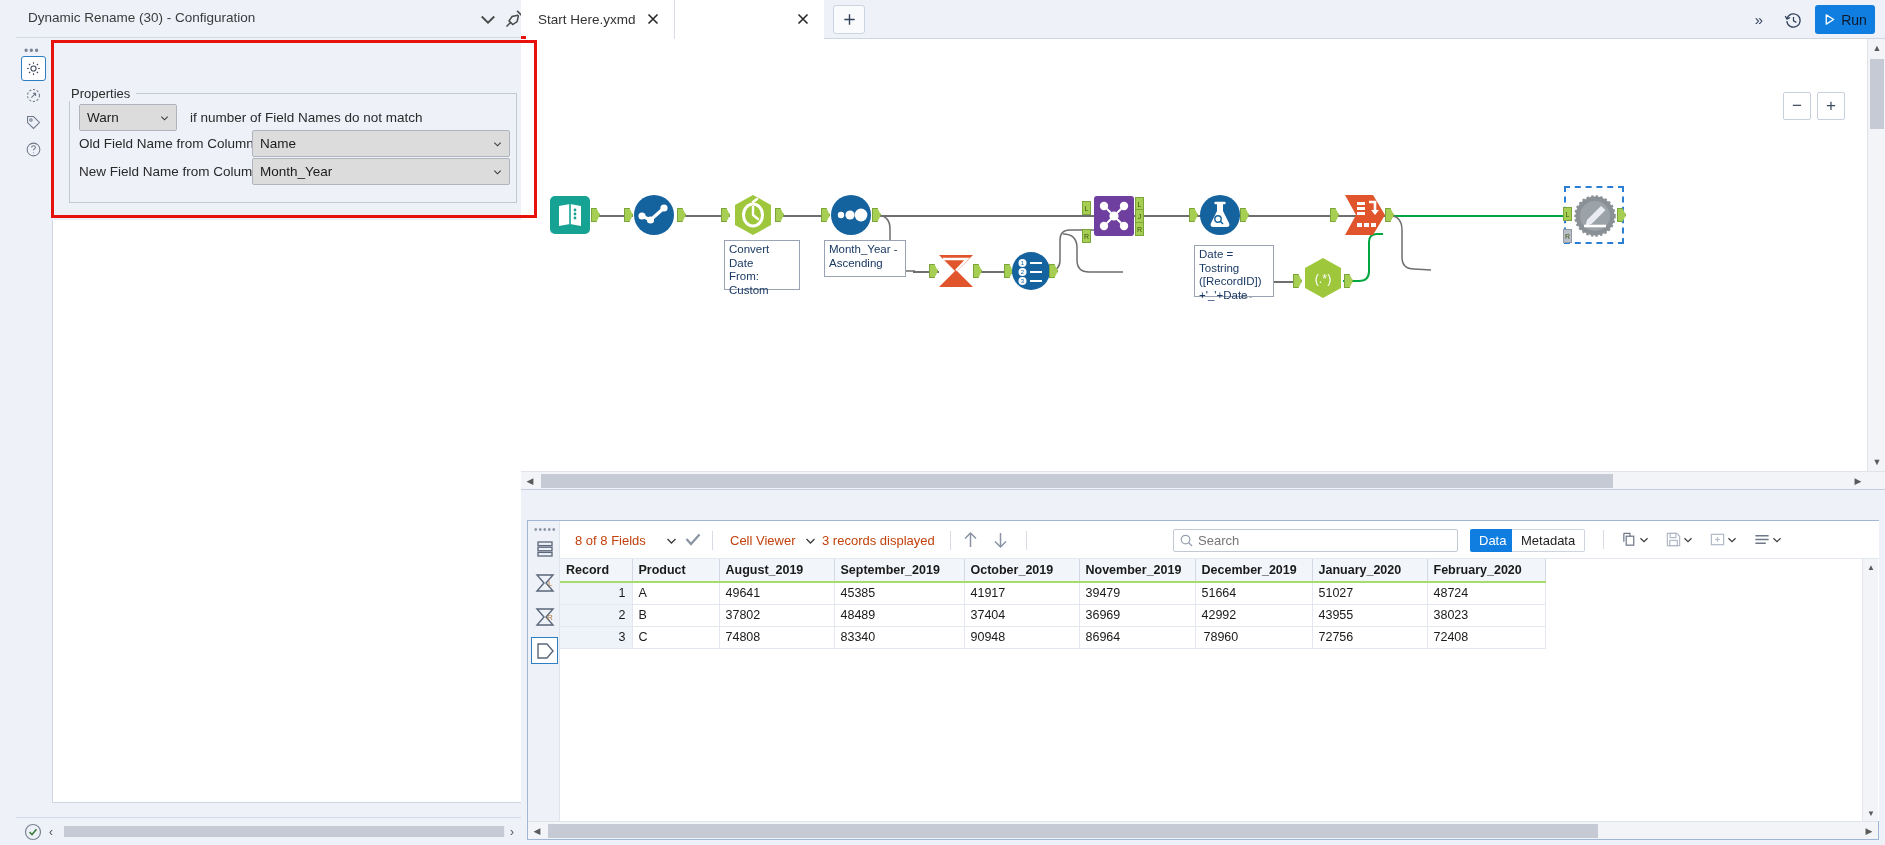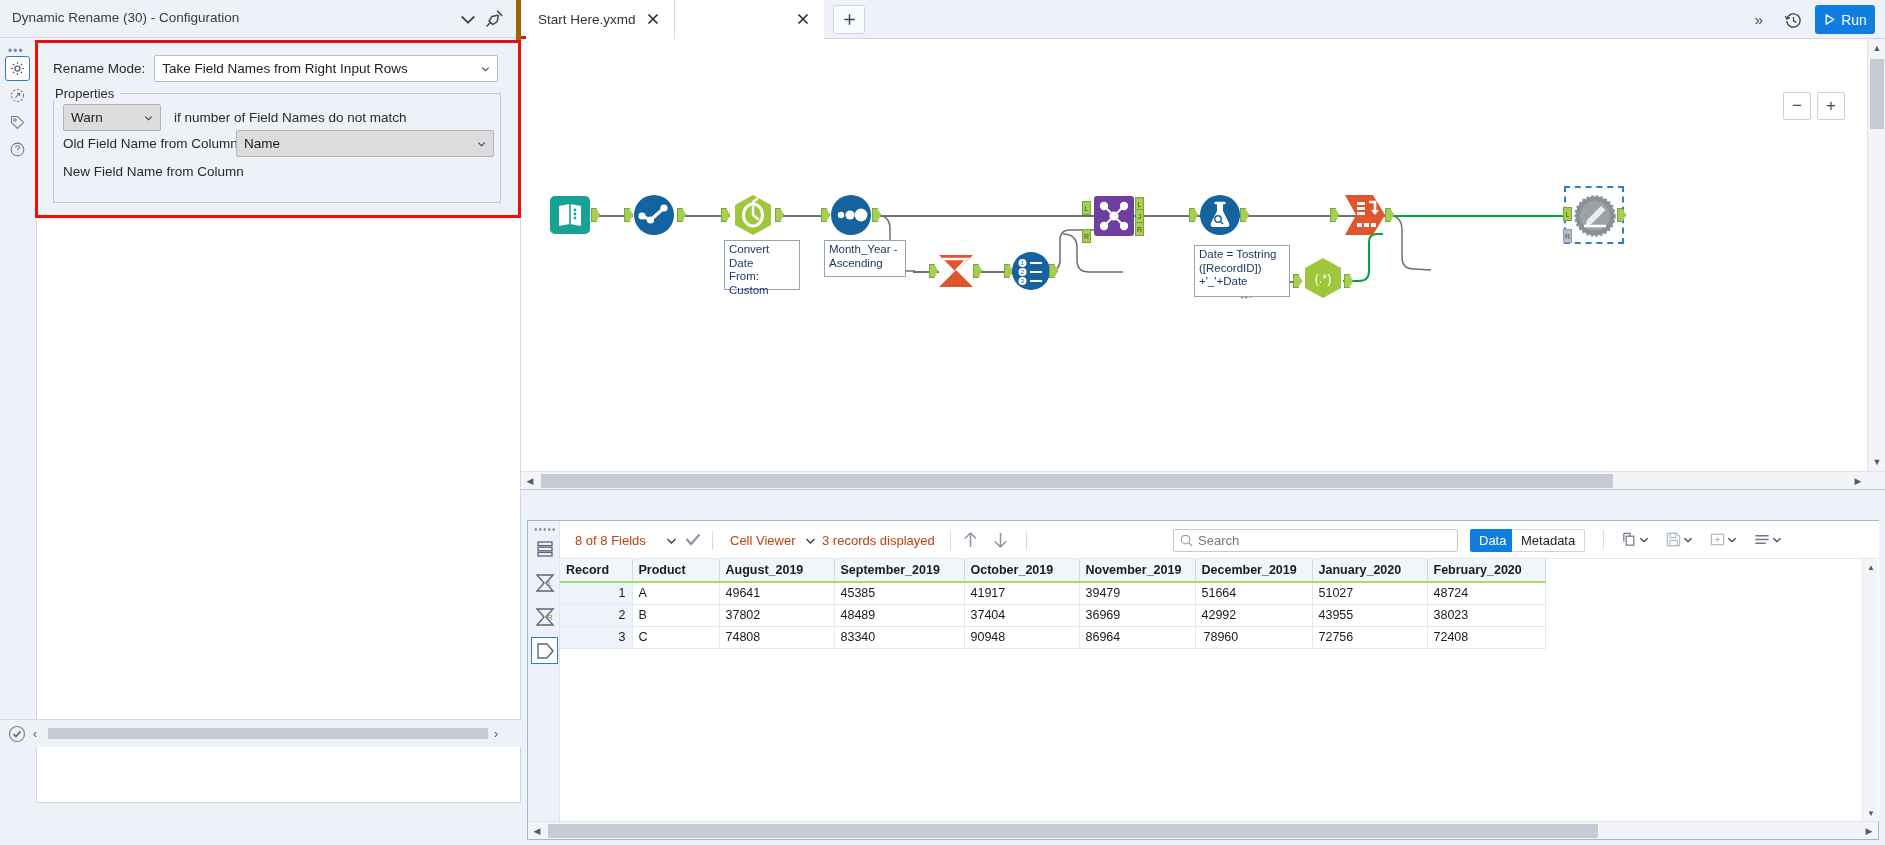--- a/index.html
+++ b/index.html
@@ -3,22 +3,22 @@
 <meta charset="utf-8">
 <style>
   * { box-sizing: border-box; margin:0; padding:0; }
   html,body { width:1885px; height:845px; overflow:hidden; background:#fff;
     font-family:"Liberation Sans", sans-serif; font-size:13px; color:#2a2a2a; }
 
   
   #app { position:relative; width:1885px; height:845px; background:#eef1f8; }
 
   
-  #config-panel { position:absolute; left:0; top:0; width:521px; height:747px;
-    background:#eef1f8; border-right:5px solid #a16207; }
+  #config-panel { position:absolute; left:16px; top:0; width:521px; height:845px;
+    background:#eef1f8; border-right:1px solid #a16207; }
   #config-titlebar { position:relative; height:38px; background:#eef1f8;
     border-bottom:1px solid #d3d9e6; }
   #config-title { position:absolute; left:12px; top:10px; font-size:13.5px; color:#3b3b3b; }
   .tb-icon { position:absolute; top:9px; width:20px; height:20px; cursor:pointer;
     display:flex; align-items:center; justify-content:center; color:#4a4a4a; }
   #config-chevron { right:38px; font-size:13px; }
   #config-pin { right:12px; }
 
   
   #config-rail { position:absolute; left:0; top:38px; width:35px; height:807px;
@@ -95,21 +95,21 @@
     border-radius:3px; background:#fafbfd; display:flex; align-items:center; justify-content:center; cursor:pointer; }
   #tab-red-accent { position:absolute; left:0; top:36px; width:5px; height:3px; background:#e8120c; }
 
   #tb-right-1 { position:absolute; right:111px; top:7px; width:30px; height:25px;
     display:flex; align-items:center; justify-content:center; cursor:pointer; color:#33425c; font-size:15px; }
   #tb-right-2 { position:absolute; right:77px; top:6px; width:29px; height:28px;
     display:flex; align-items:center; justify-content:center; cursor:pointer; }
   #run-btn { position:absolute; right:10px; top:5px; width:60px; height:29px;
     background:#0f7ee0; border-radius:3px; display:flex; align-items:center;
     justify-content:center; gap:5px; cursor:pointer; }
-  #run-label { color:#ffffff; font-size:14px; }
+  #run-label { color:#0f172a; font-size:14px; }
 
   
   #canvas { position:absolute; left:521px; top:39px; width:1364px; height:450px; background:#fff; }
   #canvas-inner { position:absolute; left:0; top:0; right:19px; bottom:19px; overflow:hidden; }
 
   #zoom-minus, #zoom-plus { position:absolute; top:53px; width:28px; height:28px;
     border:1px solid #c9d0dd; background:#fff; border-radius:2px; cursor:pointer;
     display:flex; align-items:center; justify-content:center; font-size:17px; color:#3d4a60; }
   #zoom-minus { right:74px; }
   #zoom-plus  { right:40px; }
@@ -269,31 +269,20 @@
               <path d="M7.8 7.7c0-1.3 1-2.1 2.2-2.1s2.2.8 2.2 2c0 1.6-2.2 1.6-2.2 3.2"></path>
               <circle cx="10" cy="13.8" r="0.6" fill="#6d7686" stroke="none"></circle>
             </g>
           </svg>
       </div>
     </div>
 
     <div id="config-body">
       <div id="config-inner">
 
-        <div class="cfg-row" id="row-mode">
-          <span class="cfg-label">Rename Mode:</span>
-          <div class="combo" id="combo-mode">
-            <span>Take Field Names from Right Input Rows</span>
-            <span class="carat">
-              <svg viewBox="0 0 10 10">
-                  <path d="M1.5 3.5 L5 7 L8.5 3.5" stroke="#3a3a3a" stroke-width="1.2" fill="none"></path>
-                </svg>
-            </span>
-          </div>
-        </div>
 
         <div id="props-legend-line-l"></div>
         <div id="props-legend-line-r"></div>
         <div id="props-group"></div>
         <div id="props-legend">Properties</div>
 
         <div class="combo grey" id="combo-warn">
           <span>Warn</span>
           <span class="carat">
             <svg viewBox="0 0 10 10">
@@ -307,20 +296,28 @@
         <div class="combo grey" id="combo-old">
           <span>Name</span>
           <span class="carat">
             <svg viewBox="0 0 10 10">
                 <path d="M1.5 3.5 L5 7 L8.5 3.5" stroke="#3a3a3a" stroke-width="1.2" fill="none"></path>
               </svg>
           </span>
         </div>
 
         <div id="lbl-new" class="cfg-label">New Field Name from Column</div>
+        <div class="combo grey" id="combo-new">
+          <span>Month_Year</span>
+          <span class="carat">
+            <svg viewBox="0 0 10 10">
+                <path d="M1.5 3.5 L5 7 L8.5 3.5" stroke="#3a3a3a" stroke-width="1.2" fill="none"></path>
+              </svg>
+          </span>
+        </div>
       </div>
     </div>
 
     <div id="config-white"></div>
     <div id="config-highlight"></div>
 
     <div id="config-status">
       <div id="cfg-check">
         <svg viewBox="0 0 18 18">
             <circle cx="9" cy="9" r="7.5" fill="none" stroke="#7a8493" stroke-width="1.2"></circle>
@@ -586,21 +583,21 @@
 
       <div class="anno" style="left:203px; top:201px; width:76px; height:50px;">
         <span style="white-space:pre-line">Convert Date
 From:
 Custom</span>
       </div>
       <div class="anno" style="left:303px; top:201px; width:82px; height:37px;">
         <span style="white-space:pre-line">Month_Year -
 Ascending</span>
       </div>
-      <div class="anno" style="left:673px; top:206px; width:96px; height:52px;">
+      <div class="anno" style="left:673px; top:206px; width:80px; height:52px;">
         <span style="white-space:pre-line">Date = Tostring
 ([RecordID])
 +'_'+Date</span>
       </div>
     </div>
 
     <div id="zoom-minus">−</div>
     <div id="zoom-plus">+</div>
 
     <div id="cv-vscroll">

